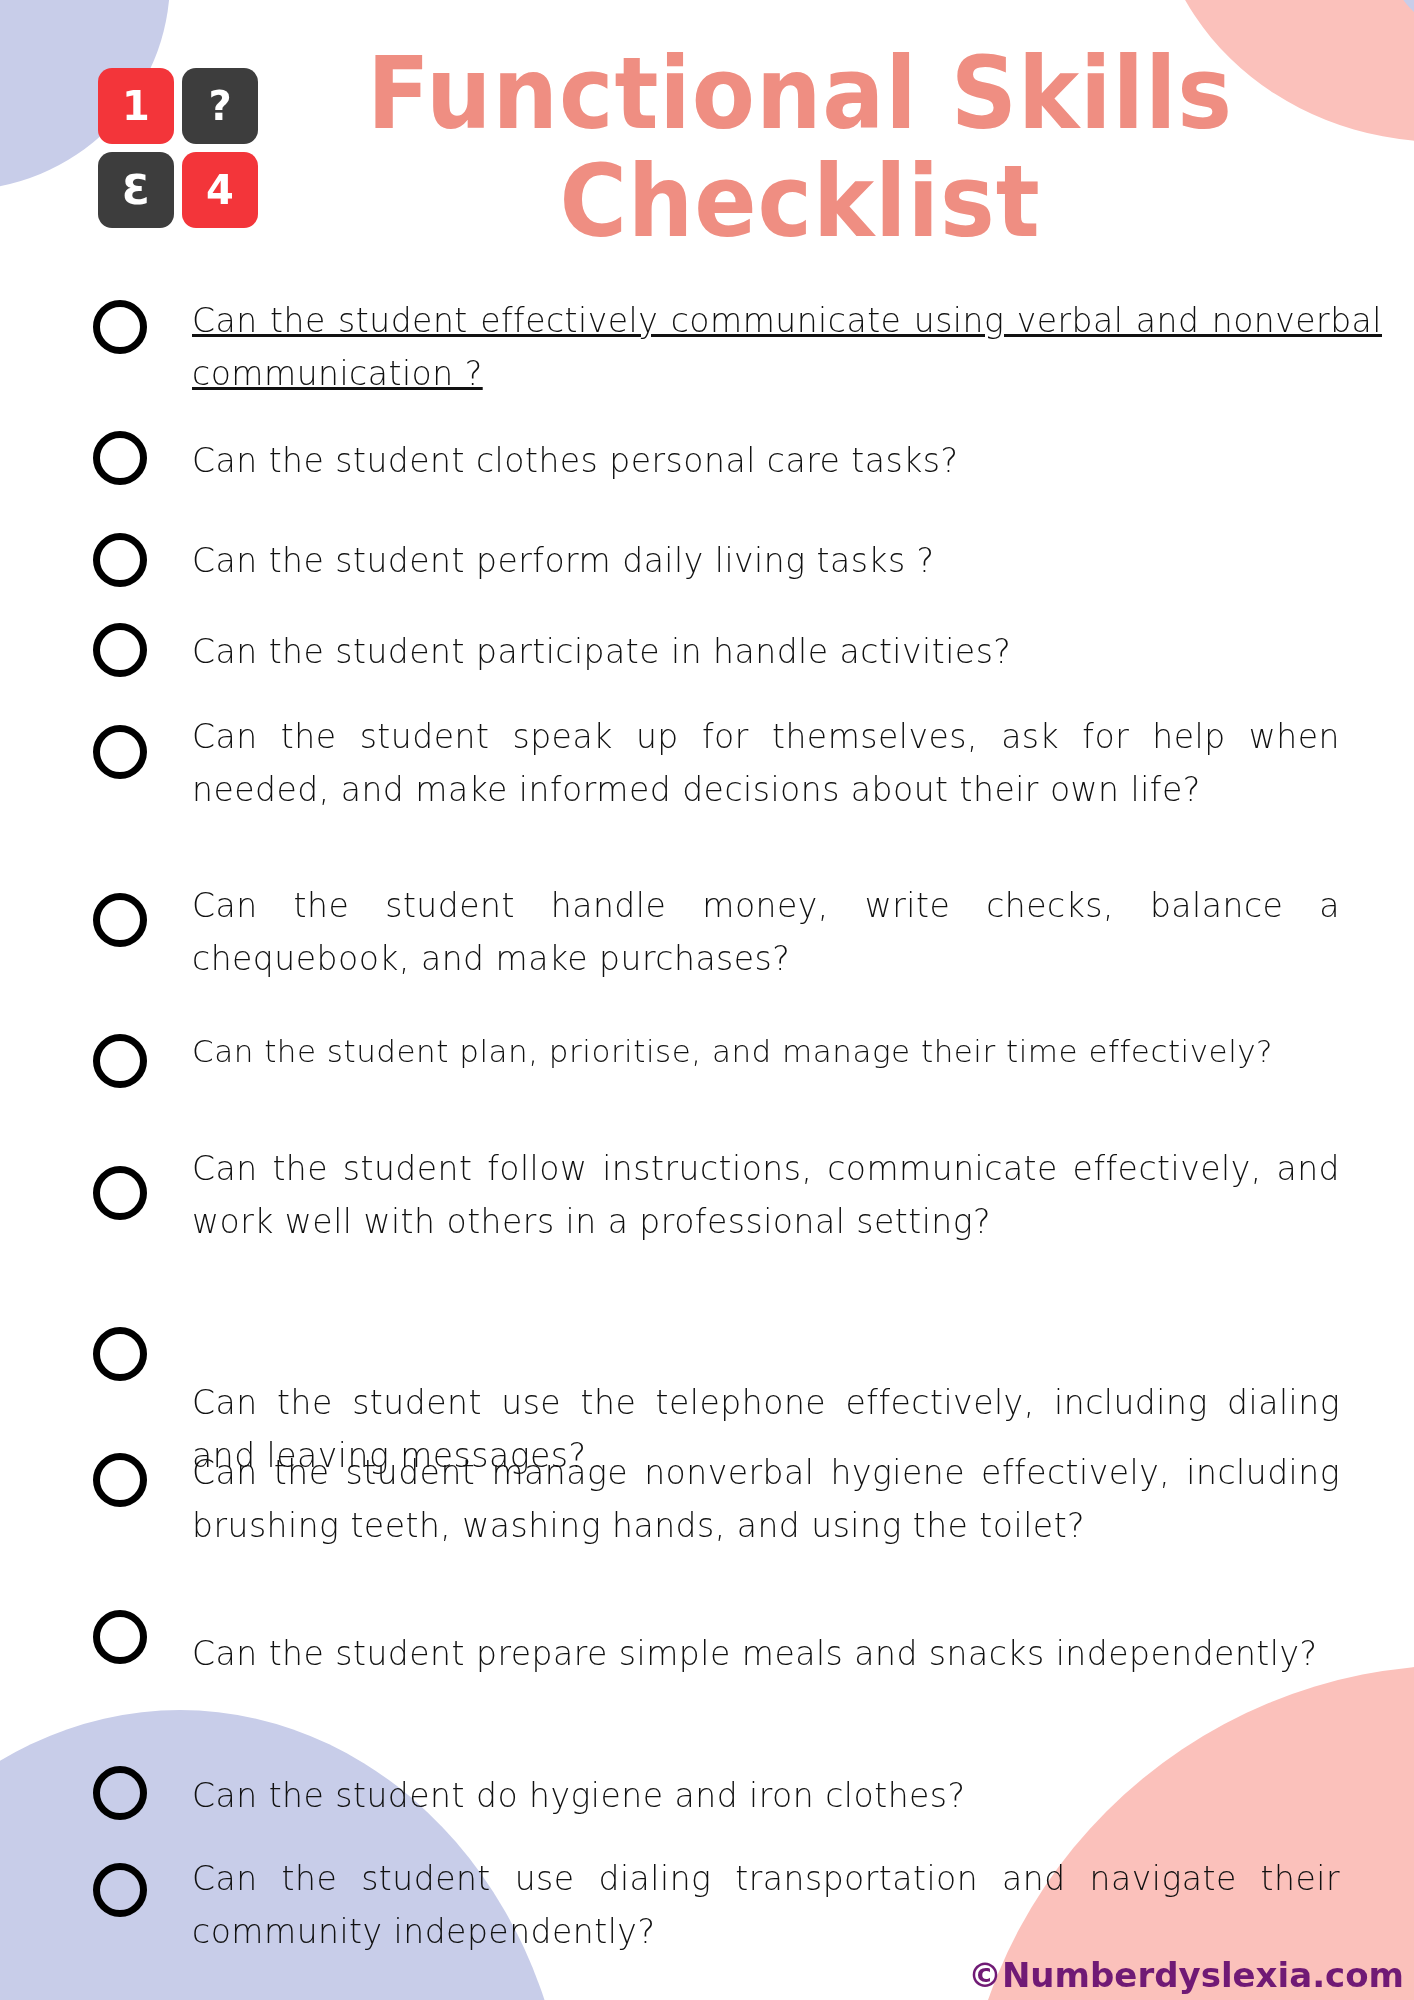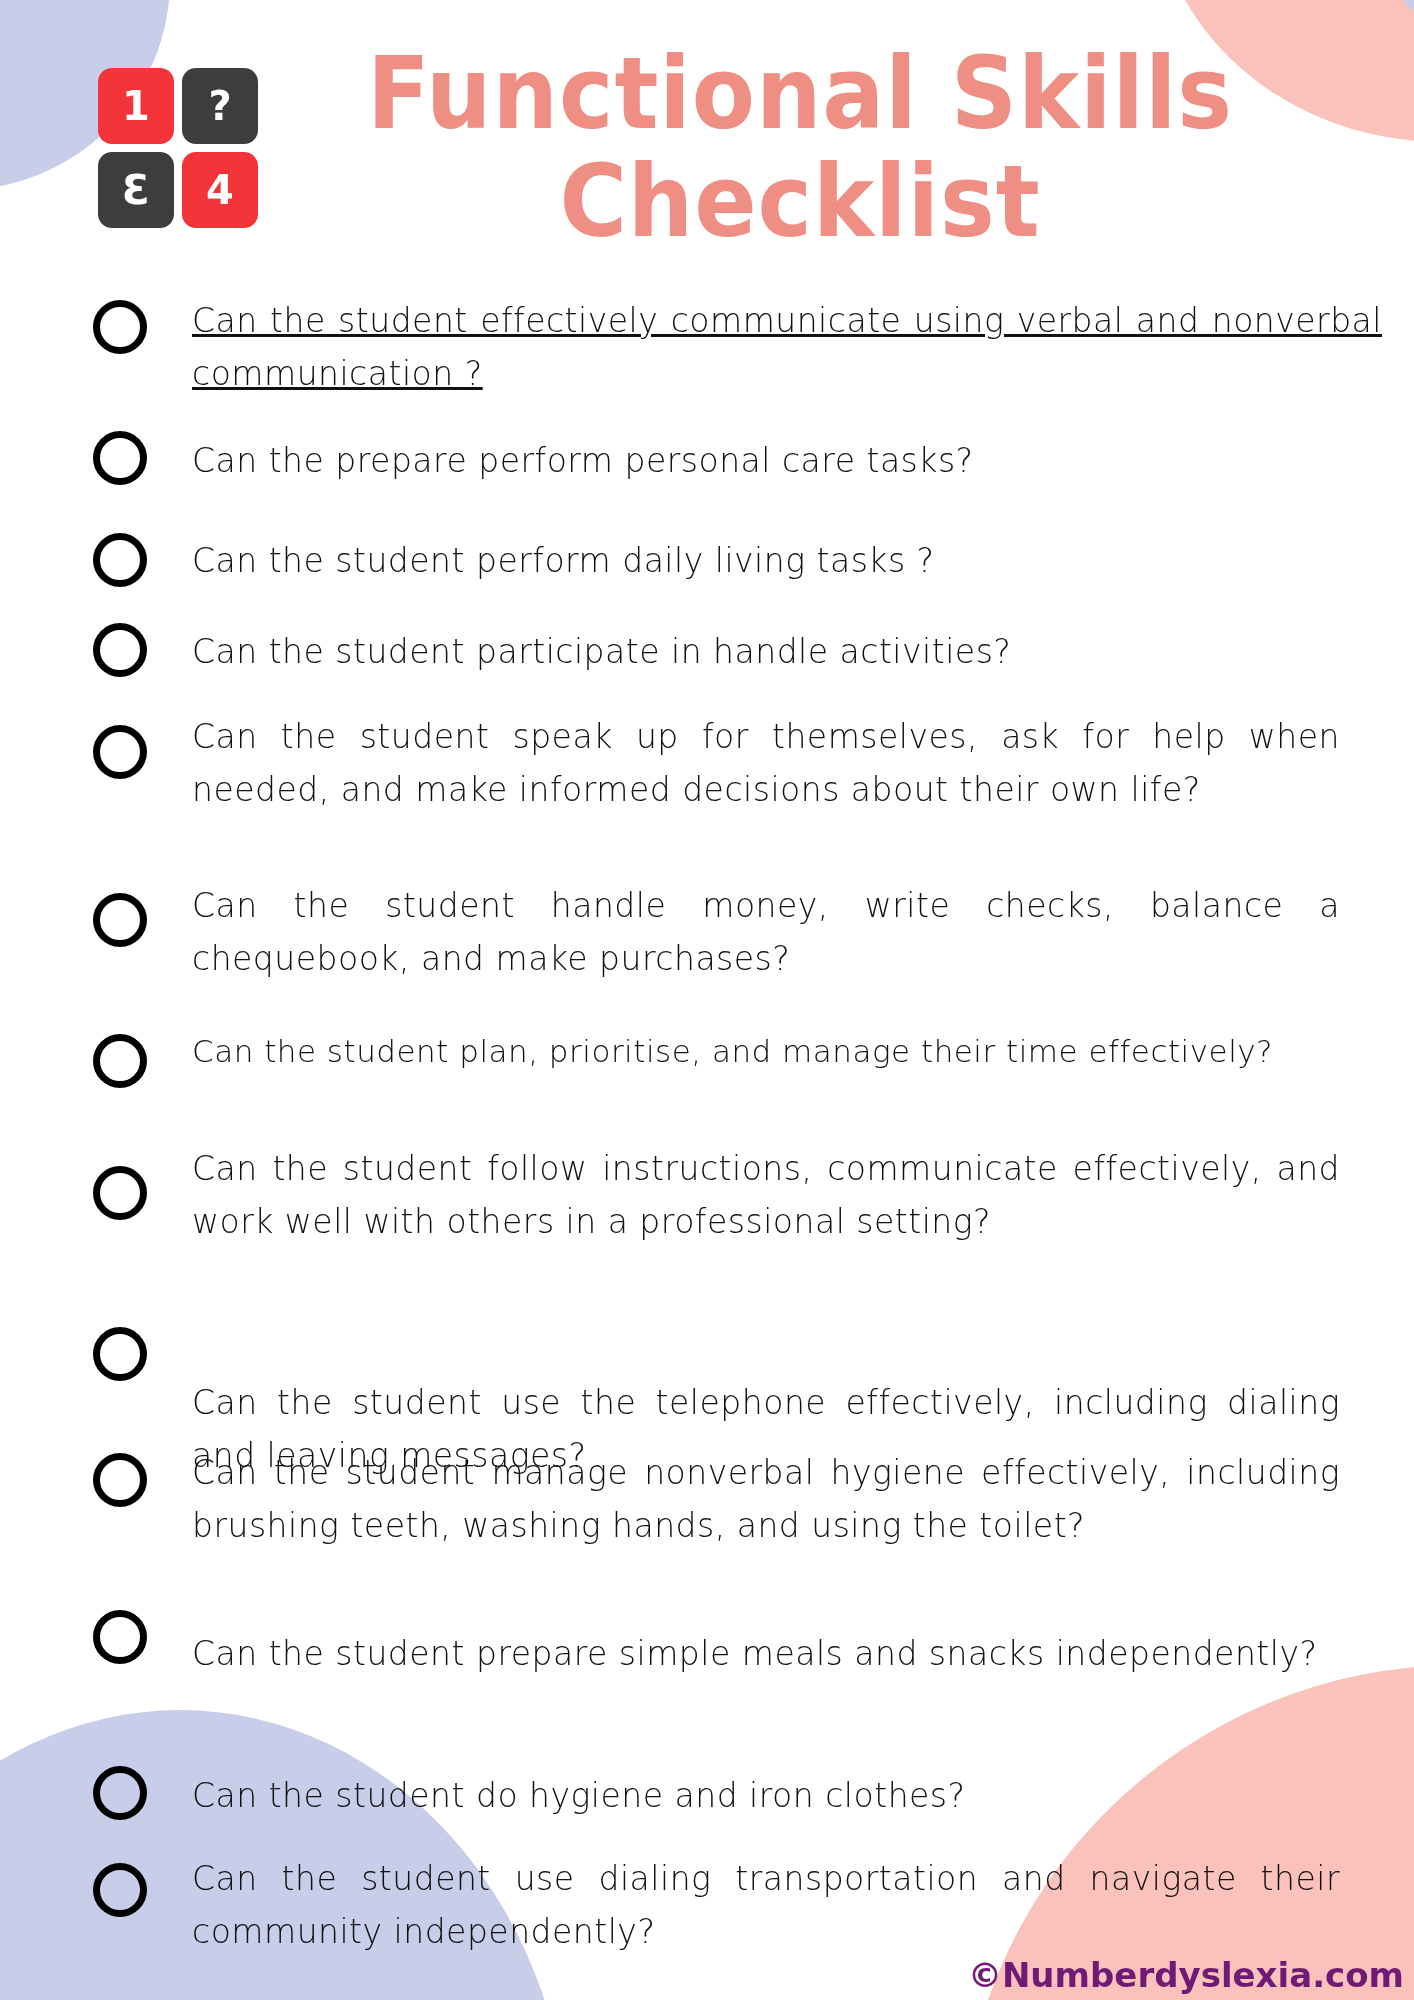--- a/index.html
+++ b/index.html
@@ -47,21 +47,21 @@
   <span>Checklist</span>
 </h1>
 
 <div>
   <div class="item">
     <div class="circle" style="top:300px"></div>
     <div class="text wide" style="top:294px">Can the student effectively communicate using verbal and nonverbal communication ?</div>
   </div>
   <div class="item">
     <div class="circle" style="top:431px"></div>
-    <div class="text" style="top:434px">Can the prepare perform personal care tasks?</div>
+    <div class="text" style="top:434px">Can the student clothes personal care tasks?</div>
   </div>
   <div class="item">
     <div class="circle" style="top:533px"></div>
     <div class="text" style="top:534px">Can the student perform daily living tasks ?</div>
   </div>
   <div class="item">
     <div class="circle" style="top:623px"></div>
     <div class="text" style="top:625px">Can the student participate in handle activities?</div>
   </div>
   <div class="item">

